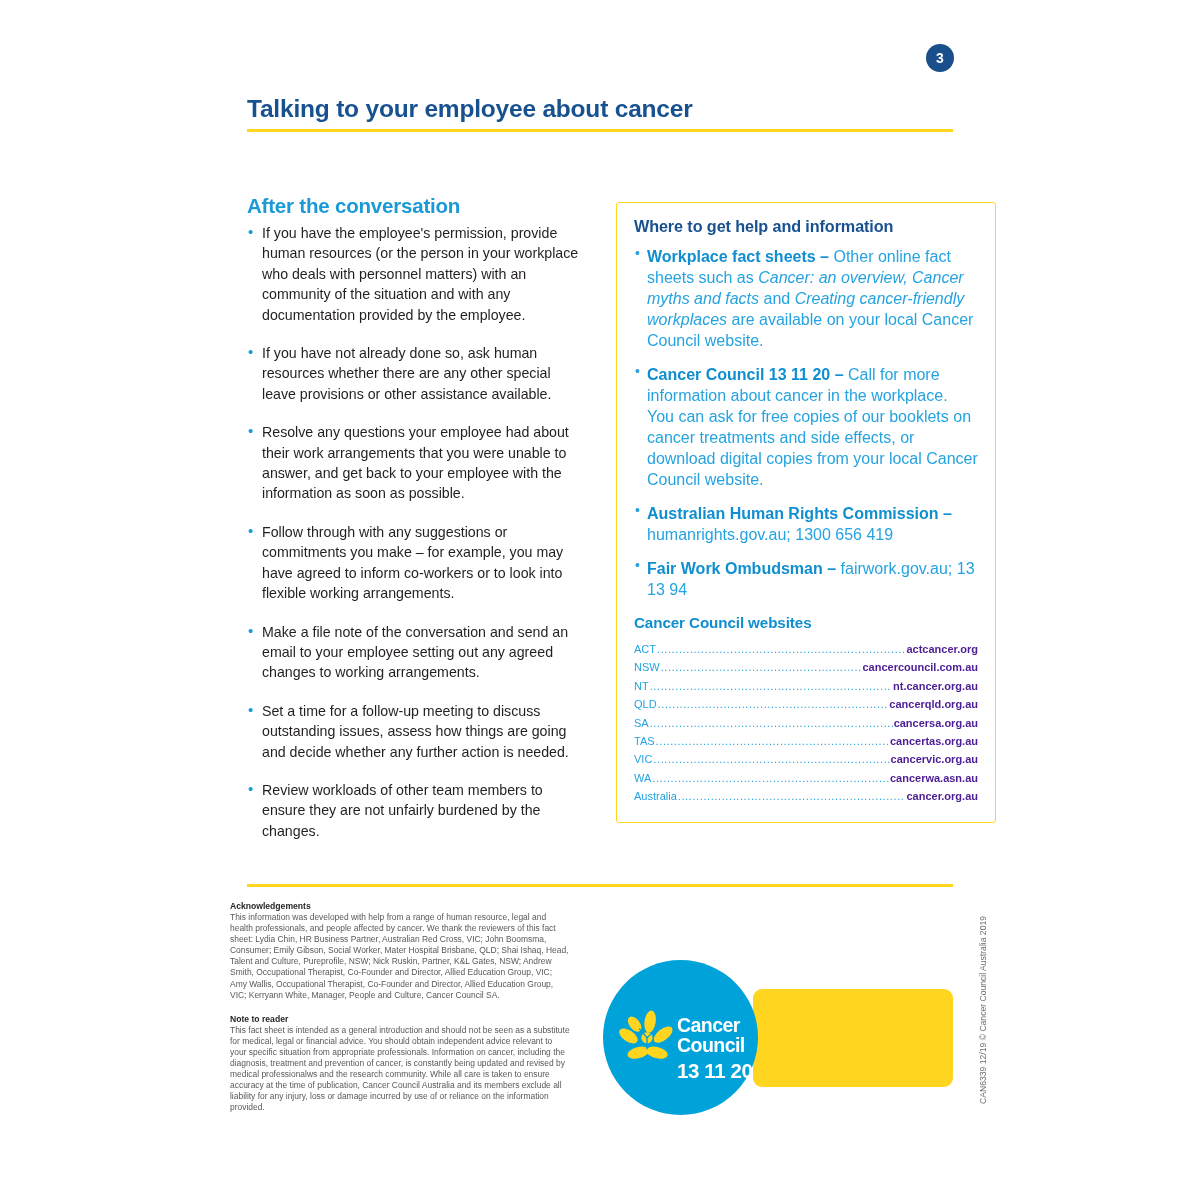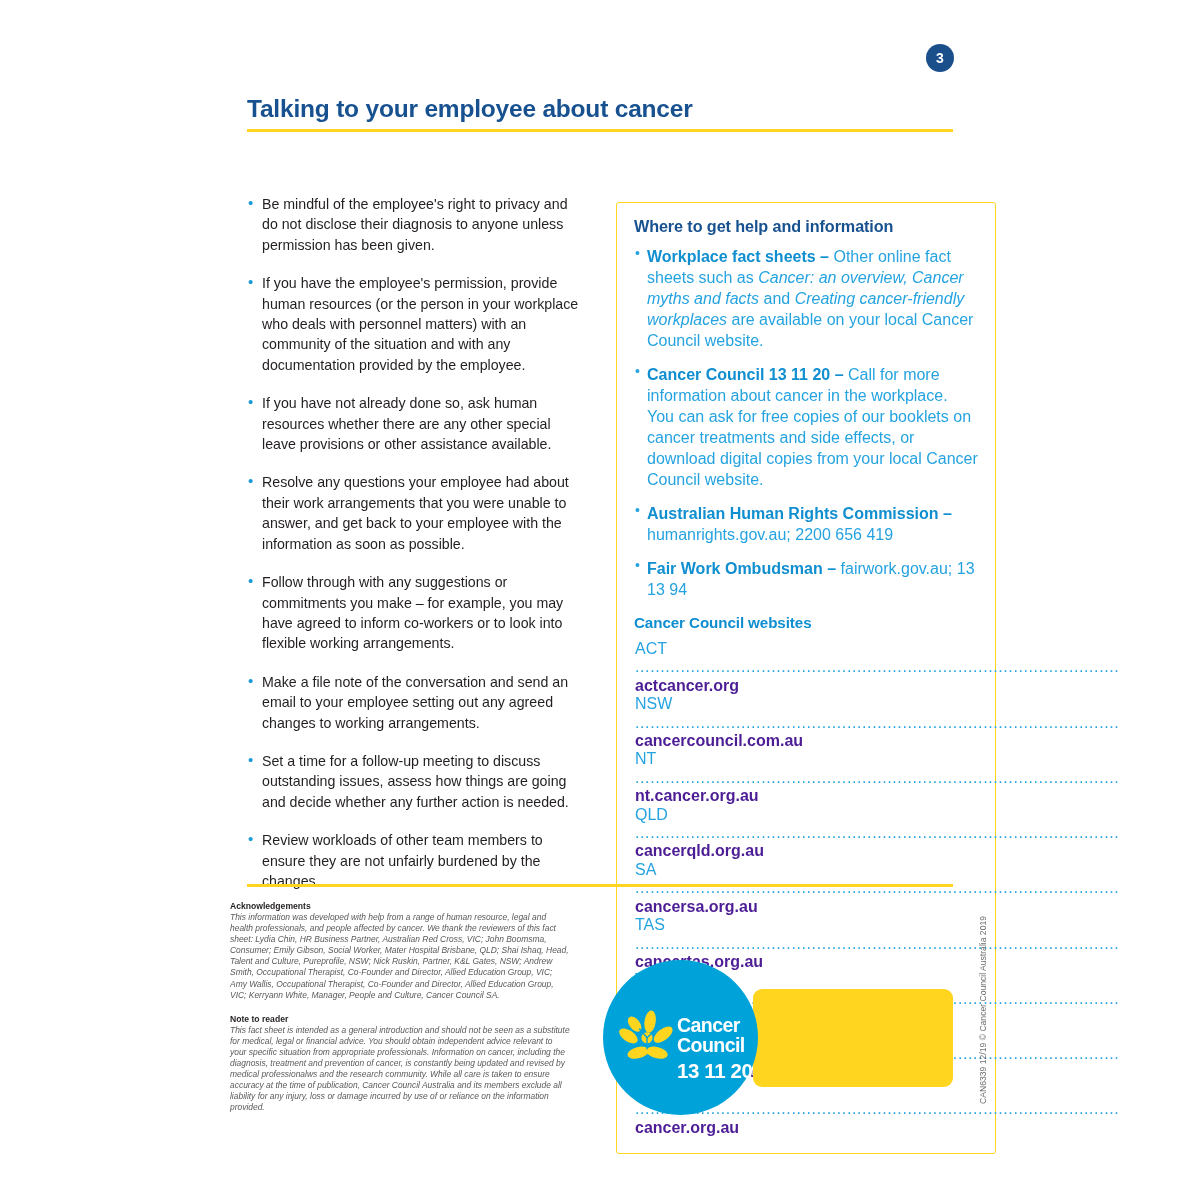--- a/index.html
+++ b/index.html
@@ -144,25 +144,24 @@
   .websites-title {
     font-size: 15.2px;
     font-weight: bold;
     color: #0f8ed0;
     margin: 14px 0 9px 0;
     letter-spacing: -0.1px;
   }
   .site-row {
     display: flex;
     align-items: baseline;
-    font-size: 16px;
+    font-size: 11px;
     line-height: 18.4px;
     color: #25a3e0;
     white-space: nowrap;
-    flex-direction: column;
   }
   .site-state { flex: 0 0 auto; }
   .site-dots {
     flex: 1 1 auto;
     overflow: hidden;
     white-space: nowrap;
     letter-spacing: 0.6px;
     color: #25a3e0;
     margin: 0 1px;
   }
@@ -195,21 +194,20 @@
     font-weight: bold;
     color: #231f20;
     margin: 0 0 1px 0;
   }
   .foot-body {
     font-size: 8.45px;
     line-height: 11.1px;
     color: #58595b;
     margin: 0 0 13px 0;
     text-align: left;
-    font-style: italic;
   }
   .foot-body:last-child { margin-bottom: 0; }
 
   
   .cc-block {
     position: absolute;
     top: 960px;
     left: 603px;
     width: 352px;
     height: 160px;
@@ -285,22 +283,22 @@
 <body>
 
 <div class="page">
 
   <div class="page-badge">3</div>
 
   <div class="title">Talking to your employee about cancer</div>
   <div class="title-rule"></div>
 
   <div class="left-col">
+    <h2 class="section-heading">After the conversation</h2>
     <ul class="bullets">
-      <li>Be mindful of the employee's right to privacy and do not disclose their diagnosis to anyone unless permission has been given.</li>
       <li>If you have the employee's permission, provide human resources (or the person in your workplace who deals with personnel matters) with an community of the situation and with any documentation provided by the employee.</li>
       <li>If you have not already done so, ask human resources whether there are any other special leave provisions or other assistance available.</li>
       <li>Resolve any questions your employee had about their work arrangements that you were unable to answer, and get back to your employee with the information as soon as possible.</li>
       <li>Follow through with any suggestions or commitments you make – for example, you may have agreed to inform co-workers or to look into flexible working arrangements.</li>
       <li>Make a file note of the conversation and send an email to your employee setting out any agreed changes to working arrangements.</li>
       <li>Set a time for a follow-up meeting to discuss outstanding issues, assess how things are going and decide whether any further action is needed.</li>
       <li>Review workloads of other team members to ensure they are not unfairly burdened by the changes.</li>
     </ul>
   </div>
 
@@ -308,21 +306,21 @@
     <h3 class="help-title">Where to get help and information</h3>
 
     <ul class="help-bullets">
       <li>
         <span class="hb-lead">Workplace fact sheets – </span><span>Other online fact sheets such as </span><span class="hb-italic">Cancer: an overview, Cancer myths and facts</span><span> and </span><span class="hb-italic">Creating cancer-friendly workplaces</span><span> are available on your local Cancer Council website.</span>
       </li>
       <li>
         <span class="hb-lead">Cancer Council 13 11 20 – </span><span>Call for more information about cancer in the workplace. You can ask for free copies of our booklets on cancer treatments and side effects, or download digital copies from your local Cancer Council website.</span>
       </li>
       <li>
-        <span class="hb-lead">Australian Human Rights Commission – </span><span>humanrights.gov.au; 2200 656 419</span>
+        <span class="hb-lead">Australian Human Rights Commission – </span><span>humanrights.gov.au; 1300 656 419</span>
       </li>
       <li>
         <span class="hb-lead">Fair Work Ombudsman – </span><span>fairwork.gov.au; 13 13 94</span>
       </li>
     </ul>
 
     <h4 class="websites-title">Cancer Council websites</h4>
 
     <div>
       <div class="site-row">

